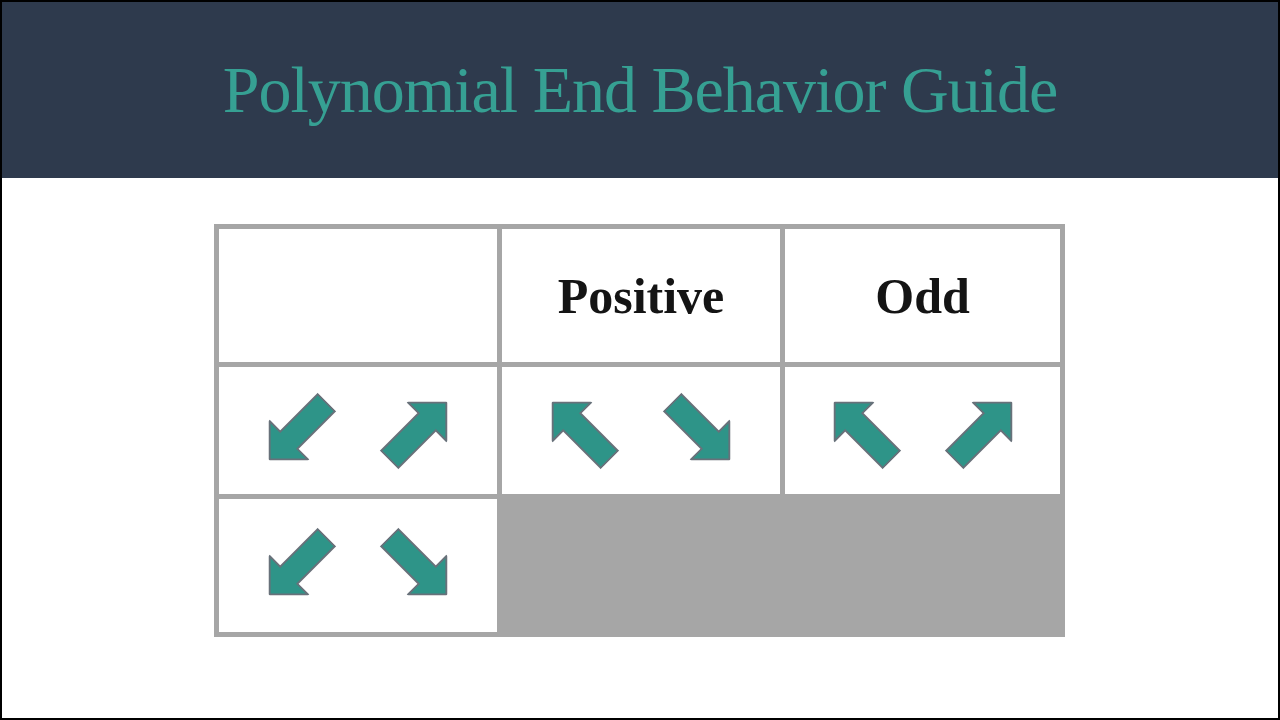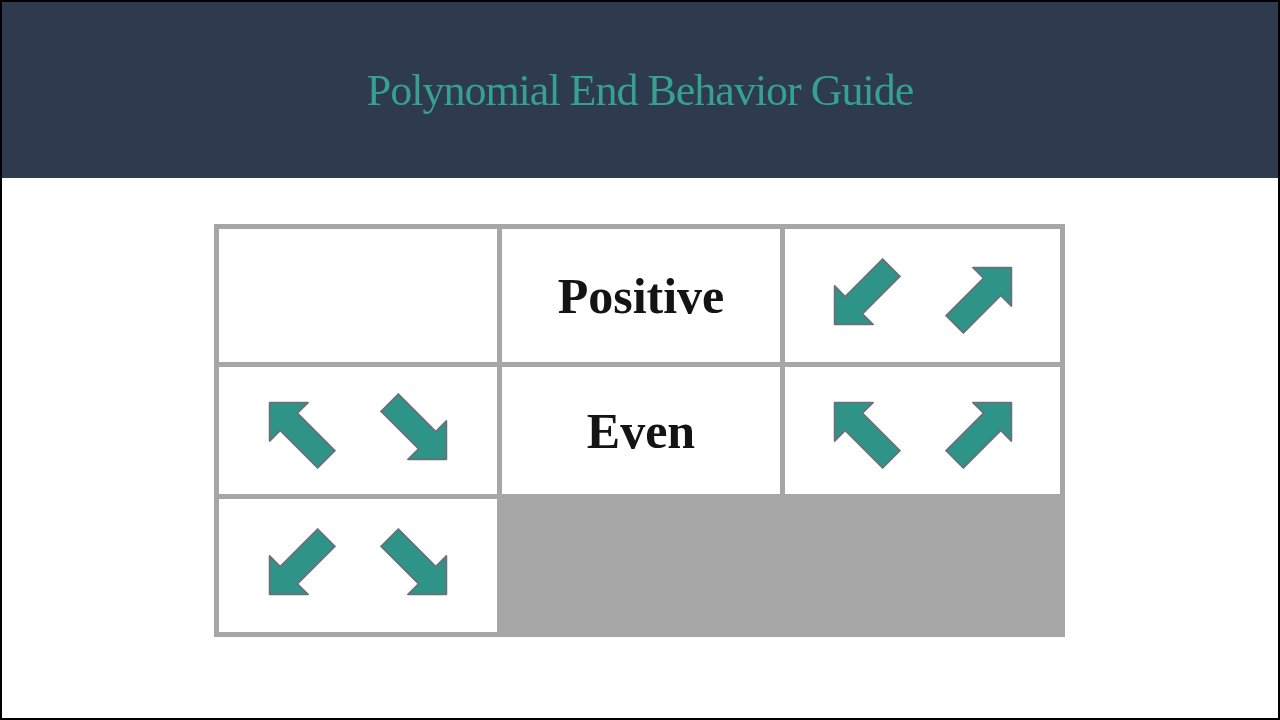--- a/index.html
+++ b/index.html
@@ -23,21 +23,21 @@
     width: 100%;
     height: 176px;
     background: var(--header-band, #2e3a4d);
     display: flex;
     align-items: center;
     justify-content: center;
   }
   .slide-title {
     margin: 0;
     font-weight: 400;
-    font-size: 44px;
+    font-size: 66px;
     letter-spacing: -1px;
     color: var(--title-text, #36a093);
     white-space: nowrap;
   }
   .behavior-table {
     position: absolute;
     left: 212px;
     top: 222px;
     width: 851px;
     height: 413px;
@@ -76,20 +76,21 @@
 
 <header class="header-band">
   <h1 class="slide-title">Polynomial End Behavior Guide</h1>
 </header>
 
 <div class="behavior-table">
 
   <div class="cell header-cell"></div>
   <div class="cell header-cell">Positive</div>
 
+  <div class="cell row-label-cell">Odd</div>
   <div class="cell arrow-cell">
       <span class="arrow" style="transform: rotate(225deg);">
         <svg viewBox="0 0 60 88" width="56" height="82">
           <polygon points="30,1 59,30 43,30 43,87 17,87 17,30 1,30" fill="#2e9488" stroke="#68717a" stroke-width="2" stroke-linejoin="miter"></polygon>
         </svg>
       </span>
       <span class="arrow" style="transform: rotate(45deg);">
         <svg viewBox="0 0 60 88" width="56" height="82">
           <polygon points="30,1 59,30 43,30 43,87 17,87 17,30 1,30" fill="#2e9488" stroke="#68717a" stroke-width="2" stroke-linejoin="miter"></polygon>
         </svg>
@@ -101,21 +102,20 @@
           <polygon points="30,1 59,30 43,30 43,87 17,87 17,30 1,30" fill="#2e9488" stroke="#68717a" stroke-width="2" stroke-linejoin="miter"></polygon>
         </svg>
       </span>
       <span class="arrow" style="transform: rotate(135deg);">
         <svg viewBox="0 0 60 88" width="56" height="82">
           <polygon points="30,1 59,30 43,30 43,87 17,87 17,30 1,30" fill="#2e9488" stroke="#68717a" stroke-width="2" stroke-linejoin="miter"></polygon>
         </svg>
       </span>
     </div>
 
-  <div class="cell row-label-cell">Even</div>
   <div class="cell arrow-cell">
       <span class="arrow" style="transform: rotate(315deg);">
         <svg viewBox="0 0 60 88" width="56" height="82">
           <polygon points="30,1 59,30 43,30 43,87 17,87 17,30 1,30" fill="#2e9488" stroke="#68717a" stroke-width="2" stroke-linejoin="miter"></polygon>
         </svg>
       </span>
       <span class="arrow" style="transform: rotate(45deg);">
         <svg viewBox="0 0 60 88" width="56" height="82">
           <polygon points="30,1 59,30 43,30 43,87 17,87 17,30 1,30" fill="#2e9488" stroke="#68717a" stroke-width="2" stroke-linejoin="miter"></polygon>
         </svg>

